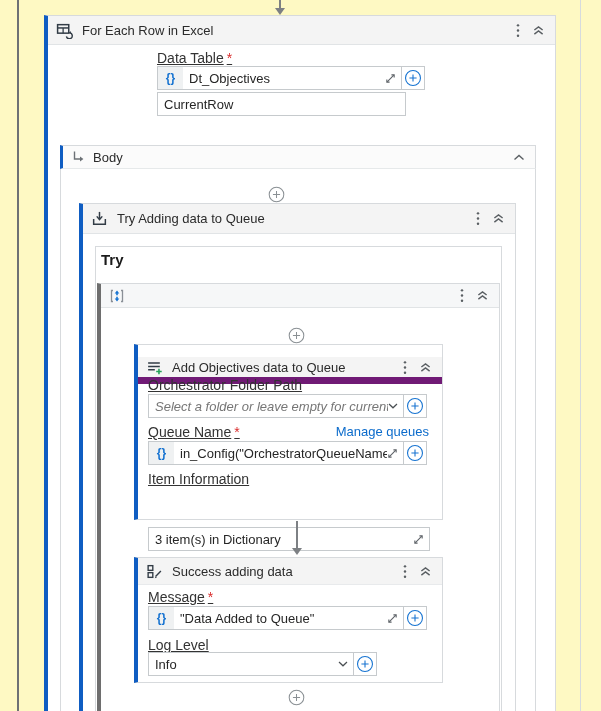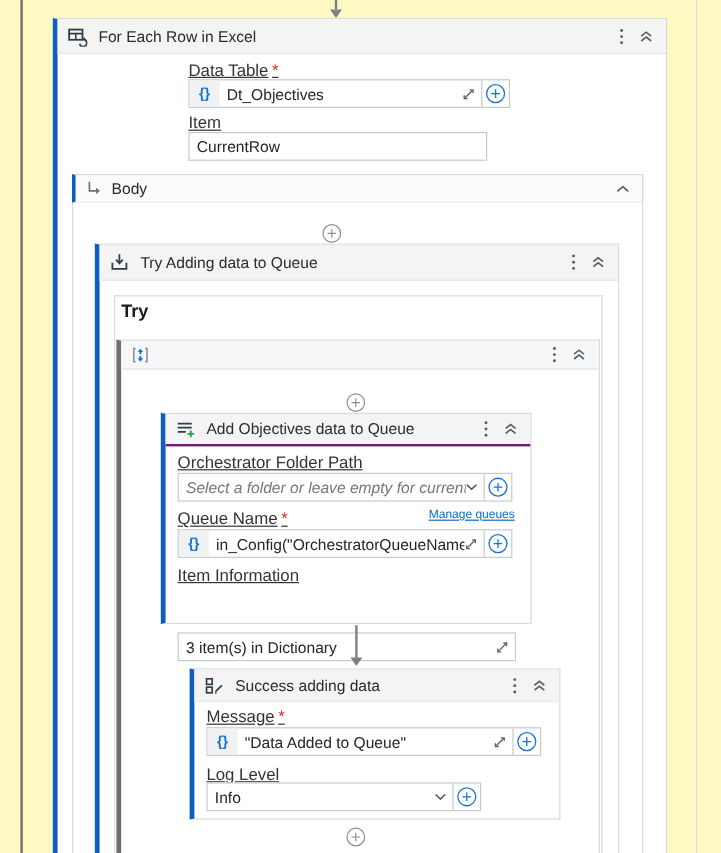--- a/index.html
+++ b/index.html
@@ -18,21 +18,21 @@
   .accent-dark{border-left:4px solid var(--dark);}
   .hdr{display:flex;align-items:center;background:#f4f4f4;border-bottom:1px solid #e1e4e6;
        padding:0 10px 0 8px;gap:9px;}
   .hdr-title{font-size:13px;white-space:nowrap;}
   .hdr-right{margin-left:auto;display:flex;align-items:center;gap:12px;}
   .body-hdr{position:absolute;left:-1px;top:-1px;right:-1px;height:24px;background:#fbfbfb;
        border:1px solid var(--border);border-left:3px solid var(--blue);border-bottom:1px solid #e6e9ea;
        display:flex;align-items:center;gap:8px;padding:0 10px 0 8px;}
   .lbl{position:absolute;font-size:14px;white-space:nowrap;color:#333;text-decoration:underline;}
   .req{color:#d92b2b;margin-left:3px;}
-  .link{position:absolute;font-size:10px;color:var(--link);white-space:nowrap;cursor:pointer;text-decoration:underline;}
+  .link{position:absolute;font-size:13px;color:var(--link);white-space:nowrap;cursor:pointer;}
   .irow{position:absolute;display:flex;align-items:stretch;height:24px;border:1px solid var(--inborder);background:#fff;}
   .seg-braces{width:25px;flex:none;background:#eff1f2;color:var(--iconblue);font-weight:bold;
        font-size:12px;display:flex;align-items:center;justify-content:center;}
   .itext{flex:1;font-size:13px;color:#262626;padding:0 6px;display:flex;align-items:center;
        white-space:nowrap;overflow:hidden;text-align:right;}
   .placeholder{color:#767676;font-style:italic;}
   .icon-slot{display:flex;align-items:center;margin-right:5px;flex:none;}
   .seg-plus{width:23px;flex:none;border-left:1px solid var(--inborder);display:flex;align-items:center;justify-content:center;}
   .insert-plus{position:absolute;width:17px;height:17px;cursor:pointer;}
   .try-label{position:absolute;font-size:15px;font-weight:bold;color:#1a1a1a;}
@@ -96,21 +96,21 @@
       </span>
       <span class="seg-plus">
         <svg viewBox="0 0 20 20" width="18" height="18">
             <circle cx="10" cy="10" r="8.3" fill="none" stroke="#1673d1" stroke-width="1.2"></circle>
             <path d="M10 6v8M6 10h8" stroke="#1673d1" stroke-width="1.2"></path>
           </svg>
       </span>
     </div>
 
     <div class="lbl" style="left:109px;top:78px;">Item</div>
-    <div class="irow" style="left:109px;top:94px;width:249px;">
+    <div class="irow" style="left:109px;top:76px;width:249px;">
       <span class="itext">CurrentRow</span>
     </div>
   </div>
 
   <div class="box open-bottom" style="left:60px;top:145px;width:476px;height:566px;">
     <div class="body-hdr">
       <span class="icon-slot" style="margin-right:0;">
         <svg viewBox="0 0 14 14" width="14" height="14">
             <path d="M3.5 1.5v7.5H10" fill="none" stroke="#6c7176" stroke-width="1.4"></path>
             <path d="M9 6.4 L12.4 9 L9 11.6 z" fill="#6c7176"></path>
@@ -194,21 +194,21 @@
   </div>
 
   <span class="insert-plus" style="left:288px;top:327px;">
     <svg viewBox="0 0 20 20" width="17" height="17">
         <circle cx="10" cy="10" r="8.6" fill="none" stroke="#8a9094" stroke-width="1.2"></circle>
         <path d="M10 5.8v8.4M5.8 10h8.4" stroke="#8a9094" stroke-width="1.2"></path>
       </svg>
   </span>
 
   <div class="box accent-blue" style="left:134px;top:344px;width:309px;height:176px;">
-    <div class="hdr" style="height:27px;border-bottom:2px solid #701a75;">
+    <div class="hdr" style="height:27px;border-bottom:7px solid #701a75;margin-top:12px;">
       <span class="icon-slot" style="margin-right:0;">
         <svg viewBox="0 0 16 16" width="17" height="17">
           <path d="M2 3.8h11M2 7h11M2 10.2h6.3" stroke="#323c46" stroke-width="1.4" fill="none"></path>
           <path d="M12.2 9.2v5.2M9.6 11.8h5.2" stroke="#27a05a" stroke-width="1.5" fill="none"></path>
         </svg>
       </span>
       <span class="hdr-title">Add Objectives data to Queue</span>
       <span class="hdr-right">
         <span>
           <svg viewBox="0 0 4 16" width="4" height="15">
@@ -273,21 +273,21 @@
             <path d="M9.6 2.4 L2.4 9.6" stroke="#5d6267" stroke-width="1.2"></path>
             <path d="M2 7v3h3" fill="none" stroke="#5d6267" stroke-width="1.2"></path>
           </svg>
       </span>
     </div>
   </div>
 
   <div class="stem" style="left:296px;top:521px;height:28px;"></div>
   <div class="arrowhead" style="left:292px;top:548px;"></div>
 
-  <div class="box accent-blue" style="left:134px;top:557px;width:309px;height:126px;margin-left:24px;">
+  <div class="box accent-blue" style="left:134px;top:557px;width:309px;height:126px;">
     <div class="hdr" style="height:27px;border-bottom:1px solid #e8eaec;">
       <span class="icon-slot" style="margin-right:0;">
         <svg viewBox="0 0 16 16" width="17" height="17">
           <rect x="2" y="2.5" width="4.4" height="4.4" fill="none" stroke="#323c46" stroke-width="1.3"></rect>
           <rect x="2" y="9.1" width="4.4" height="4.4" fill="none" stroke="#323c46" stroke-width="1.3"></rect>
           <path d="M9 12.6 L14 7.6" stroke="#323c46" stroke-width="1.3" fill="none"></path>
           <path d="M9 12.6 l-.7 1.8 2-.8 z" fill="#323c46"></path>
         </svg>
       </span>
       <span class="hdr-title">Success adding data</span>

